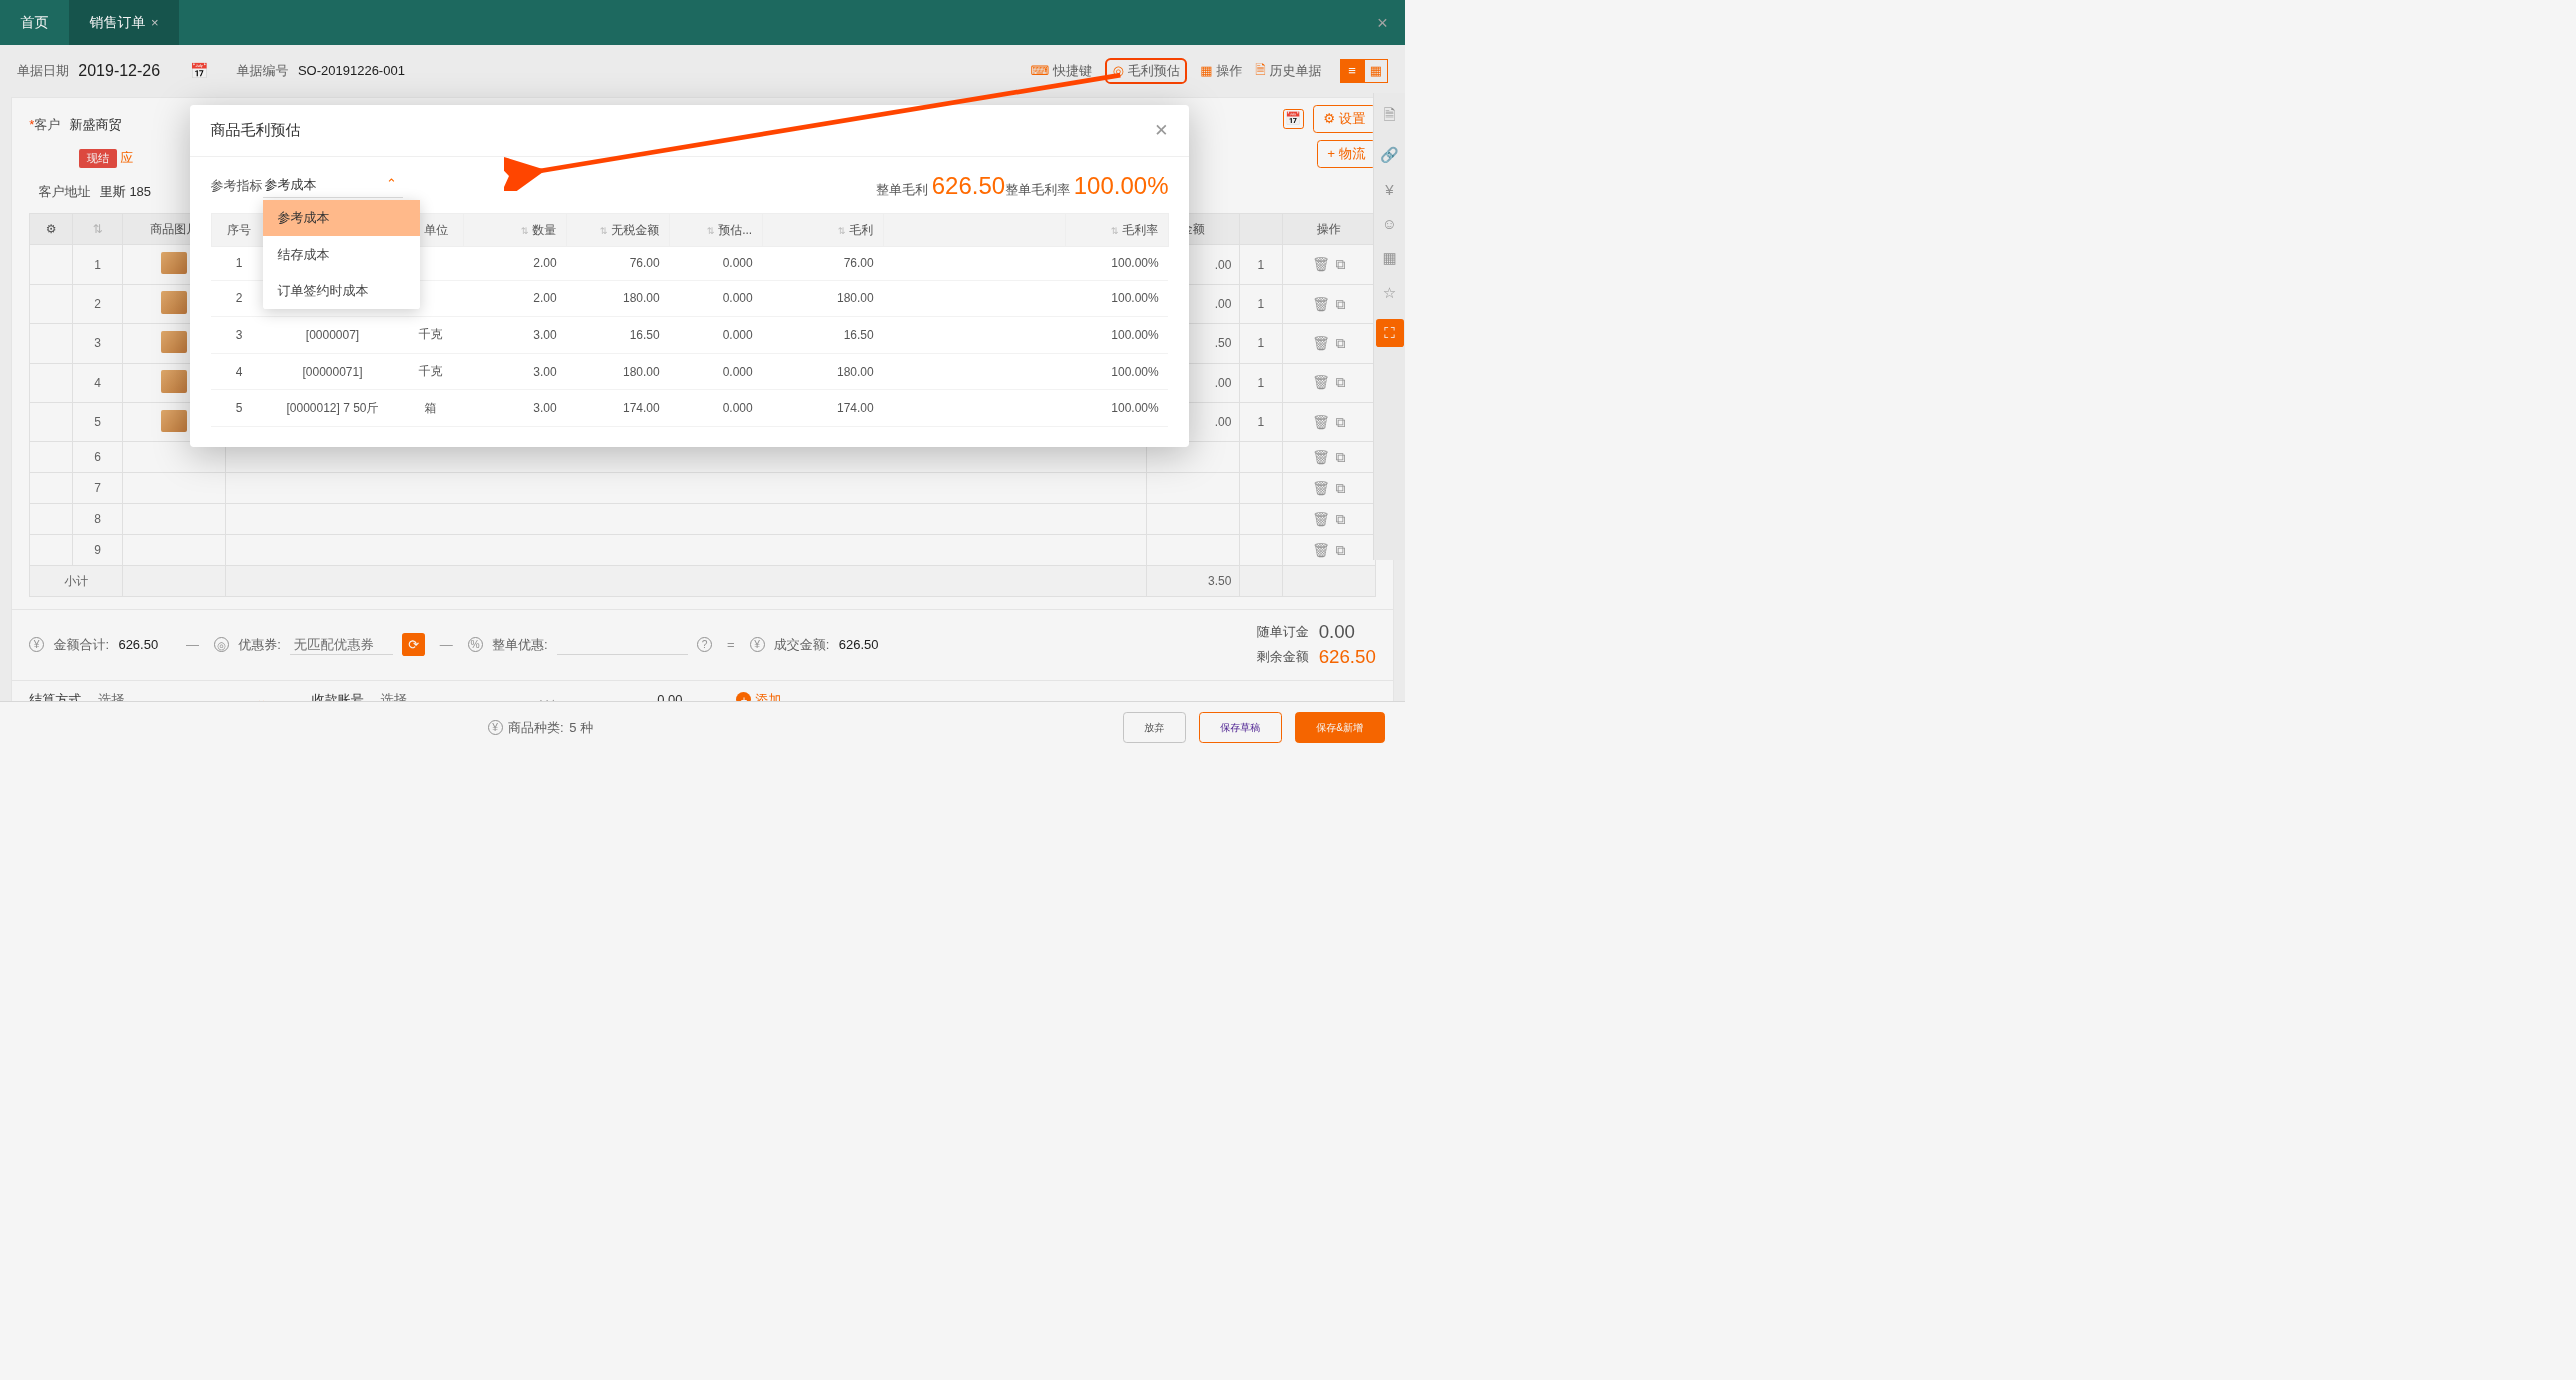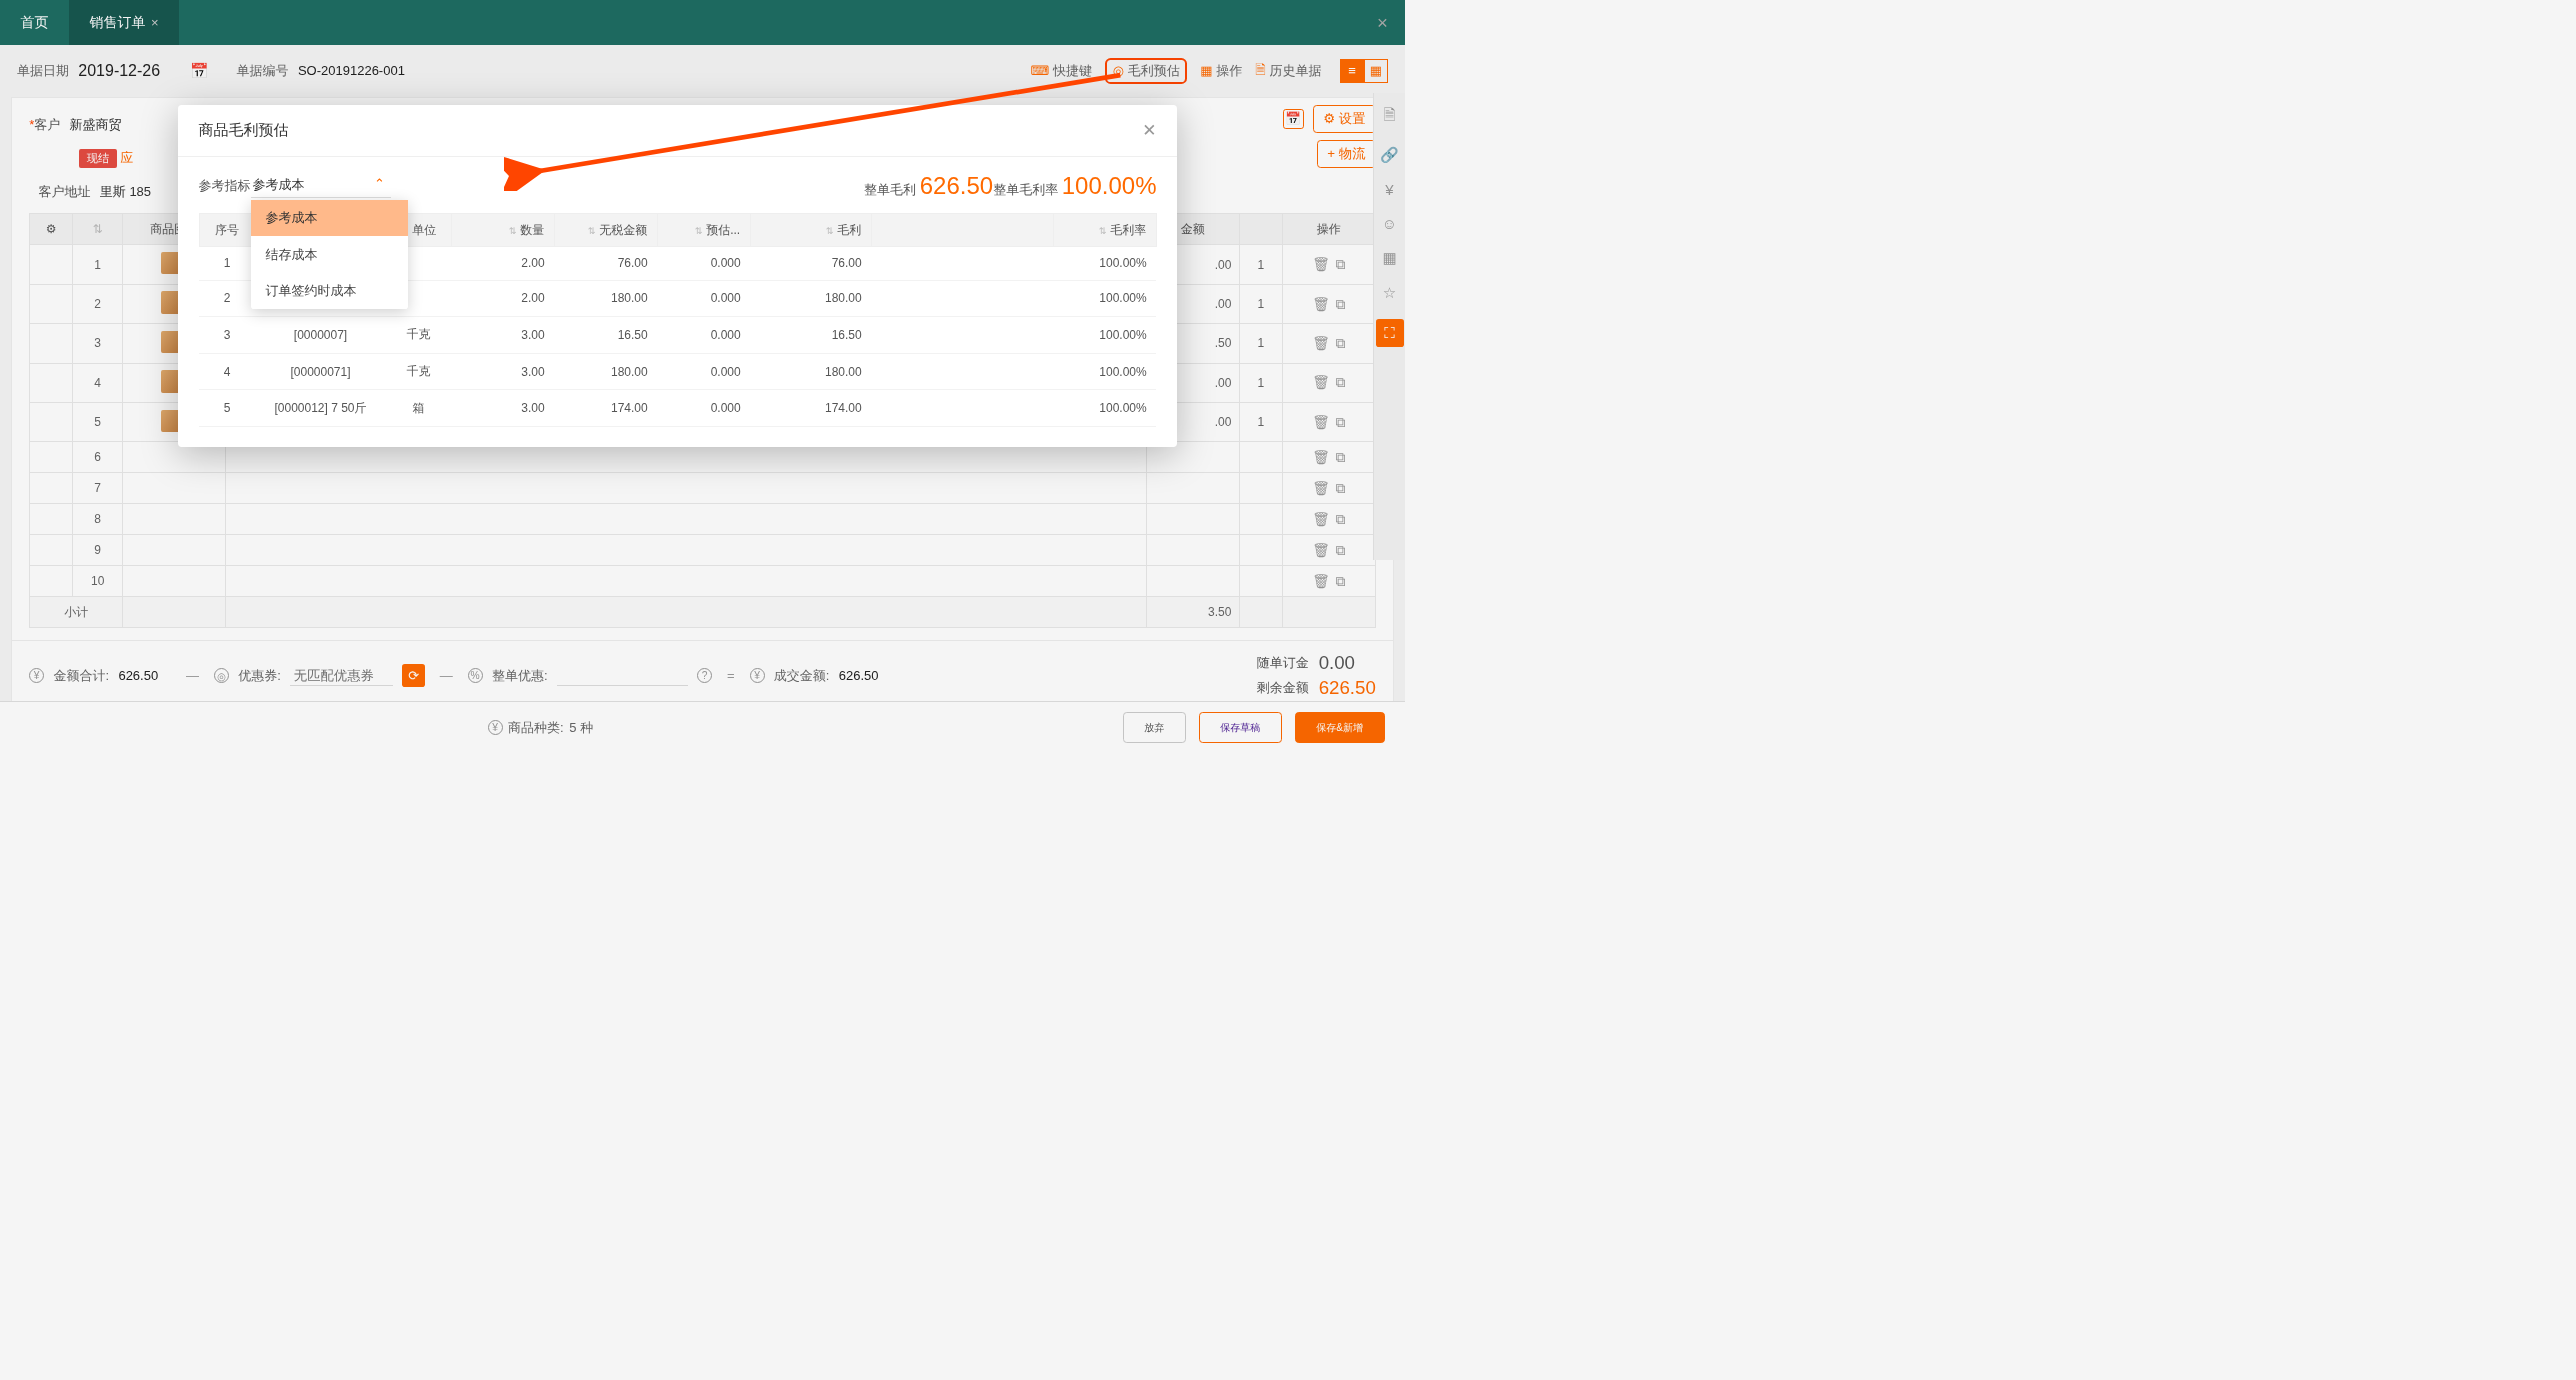--- a/index.html
+++ b/index.html
@@ -55,21 +55,21 @@
 .chev{color:#ff6a00}
 .dots{color:#aaa;letter-spacing:1.9px}
 .num-right{width:112px;text-align:right;display:inline-block;color:#333}
 .add-link{color:#ff6a00;display:inline-flex;align-items:center;gap:3.7px;cursor:pointer}
 .footer{position:absolute;left:0;right:0;bottom:0;height:52px;background:#fff;border-top:0.9px solid #e0e0e0;display:flex;align-items:center;justify-content:flex-end;gap:13px;padding:0 20.5px}
 .foot-info{color:#666;margin-right:auto;margin-left:467px;display:flex;align-items:center;gap:5.6px}
 .btn{padding:7.5px 20.5px;border-radius:3.7px;font-size:10px;cursor:pointer;border:0.9px solid #ccc;background:#fff;color:#555}
 .btn.outline-o{border-color:#ff6a00;color:#4c1d95}
 .btn.solid-o{background:#ff6a00;border-color:#ff6a00;color:#fff}
 .overlay{position:absolute;inset:0;background:rgba(0,0,0,.04)}
-.modal{position:absolute;left:178px;top:105px;width:999px;background:#fff;border-radius:3.7px;box-shadow:0 7.5px 37px rgba(0,0,0,.25)}
+.modal{position:absolute;left:190px;top:105px;width:999px;background:#fff;border-radius:3.7px;box-shadow:0 7.5px 37px rgba(0,0,0,.25)}
 .m-head{padding:15px 20.5px;font-size:15px;display:flex;align-items:center;border-bottom:0.9px solid #efefef}
 .m-close{margin-left:auto;color:#999;font-size:17px;cursor:pointer}
 .m-body{padding:15px 20.5px 20.5px}
 .m-top{display:flex;align-items:center;margin-bottom:13px}
 .ref-lbl{color:#555}
 .ref-sel{display:inline-flex;border-bottom:0.9px solid #ddd;padding:1.9px 5.6px 3.7px 1.9px;min-width:140px;cursor:pointer}
 .ref-sel .chv{color:#ff6a00;margin-left:auto}
 .totals{margin-left:auto;display:flex;align-items:baseline;}
 .t-lbl{color:#555}
 .t-val{color:#ff6a00;font-size:24px;font-weight:500}
@@ -249,29 +249,20 @@
         </tr>
         <tr>
           <td></td>
           <td>9</td>
           <td></td>
           <td></td>
           <td style="text-align:right"></td>
           <td></td>
           <td><span class="ic-a">🗑</span><span class="ic-a">⧉</span></td>
         </tr>
-        <tr>
-          <td></td>
-          <td>10</td>
-          <td></td>
-          <td></td>
-          <td style="text-align:right"></td>
-          <td></td>
-          <td><span class="ic-a">🗑</span><span class="ic-a">⧉</span></td>
-        </tr>
       </tbody>
     <tfoot>
         <tr class="subtotal">
           <td colspan="2">小计</td>
           <td></td>
           <td></td>
           <td style="text-align:right">3.50</td>
           <td></td>
           <td></td>
         </tr>

